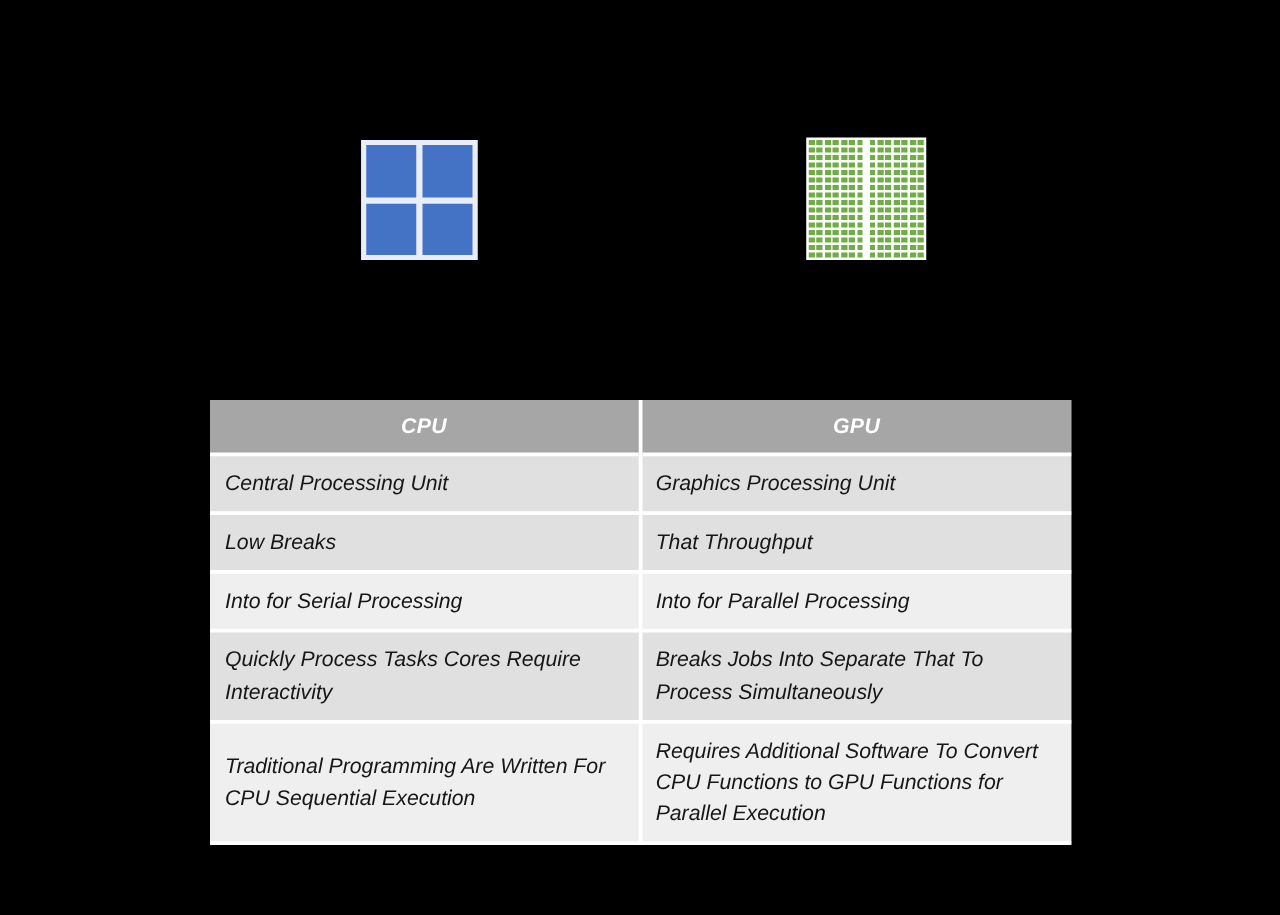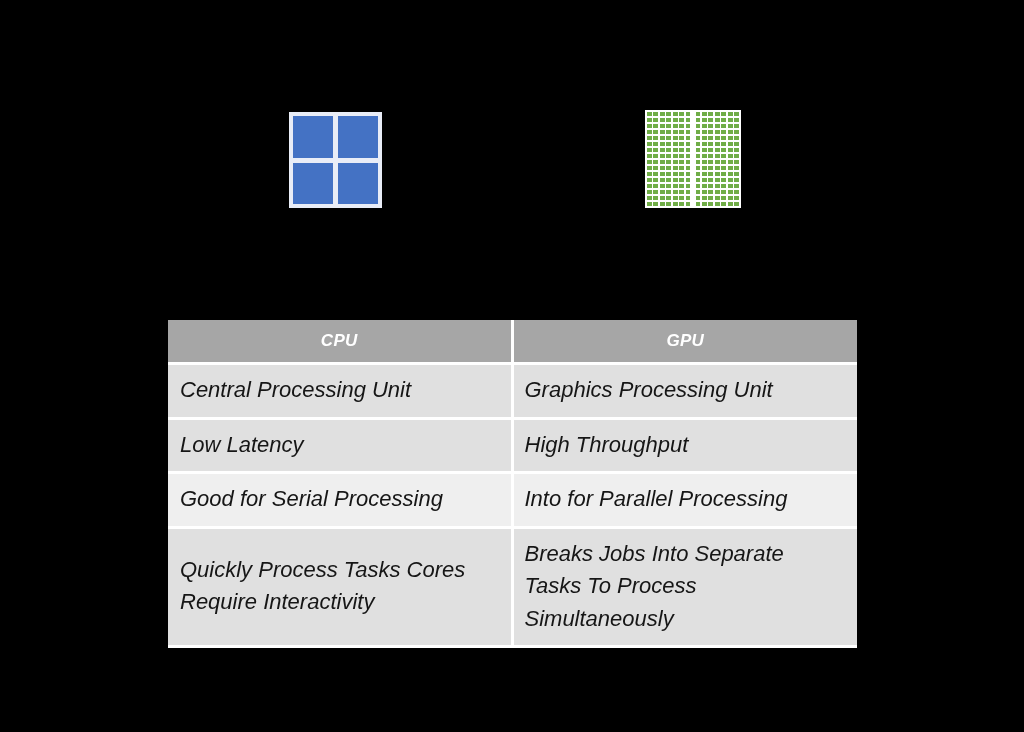--- a/index.html
+++ b/index.html
@@ -91,21 +91,21 @@
     text-align: center;
     height: 42px;
     padding: 0 10px;
     border-right: 3px solid #ffffff;
     letter-spacing: 0.3px;
   }
   #comparison-table th:last-child { border-right: none; }
 
   #comparison-table td {
     color: #161616;
-    font-size: 22px;
+    font-size: 17px;
     line-height: 1.48;
     padding: 9px 12px 10px 12px;
     vertical-align: middle;
     border-right: 3px solid #ffffff;
     border-bottom: 3px solid #ffffff;
   }
   #comparison-table td:last-child { border-right: none; padding-left: 11px; }
 
   #comparison-table tbody tr.row-odd td  { background: #e0e0e0; }
   #comparison-table tbody tr.row-even td { background: #efefef; }
@@ -366,25 +366,29 @@
       <th>CPU</th>
       <th>GPU</th>
     </tr>
   </thead>
   <tbody id="table-body">
       <tr class="row-odd">
         <td>Central Processing Unit</td>
         <td>Graphics Processing Unit</td>
       </tr>
       <tr class="row-odd">
-        <td>Low Latency</td>
-        <td>High Throughput</td>
+        <td>Low Breaks</td>
+        <td>That Throughput</td>
       </tr>
       <tr class="row-even">
-        <td>Good for Serial Processing</td>
+        <td>Into for Serial Processing</td>
         <td>Into for Parallel Processing</td>
       </tr>
       <tr class="row-odd">
         <td>Quickly Process Tasks Cores Require Interactivity</td>
-        <td>Breaks Jobs Into Separate Tasks To Process Simultaneously</td>
+        <td>Breaks Jobs Into Separate That To Process Simultaneously</td>
+      </tr>
+      <tr class="row-even">
+        <td>Traditional Programming Are Written For CPU Sequential Execution</td>
+        <td>Requires Additional Software To Convert CPU Functions to GPU Functions for Parallel Execution</td>
       </tr>
     </tbody>
 </table>
 
 </body></html>

